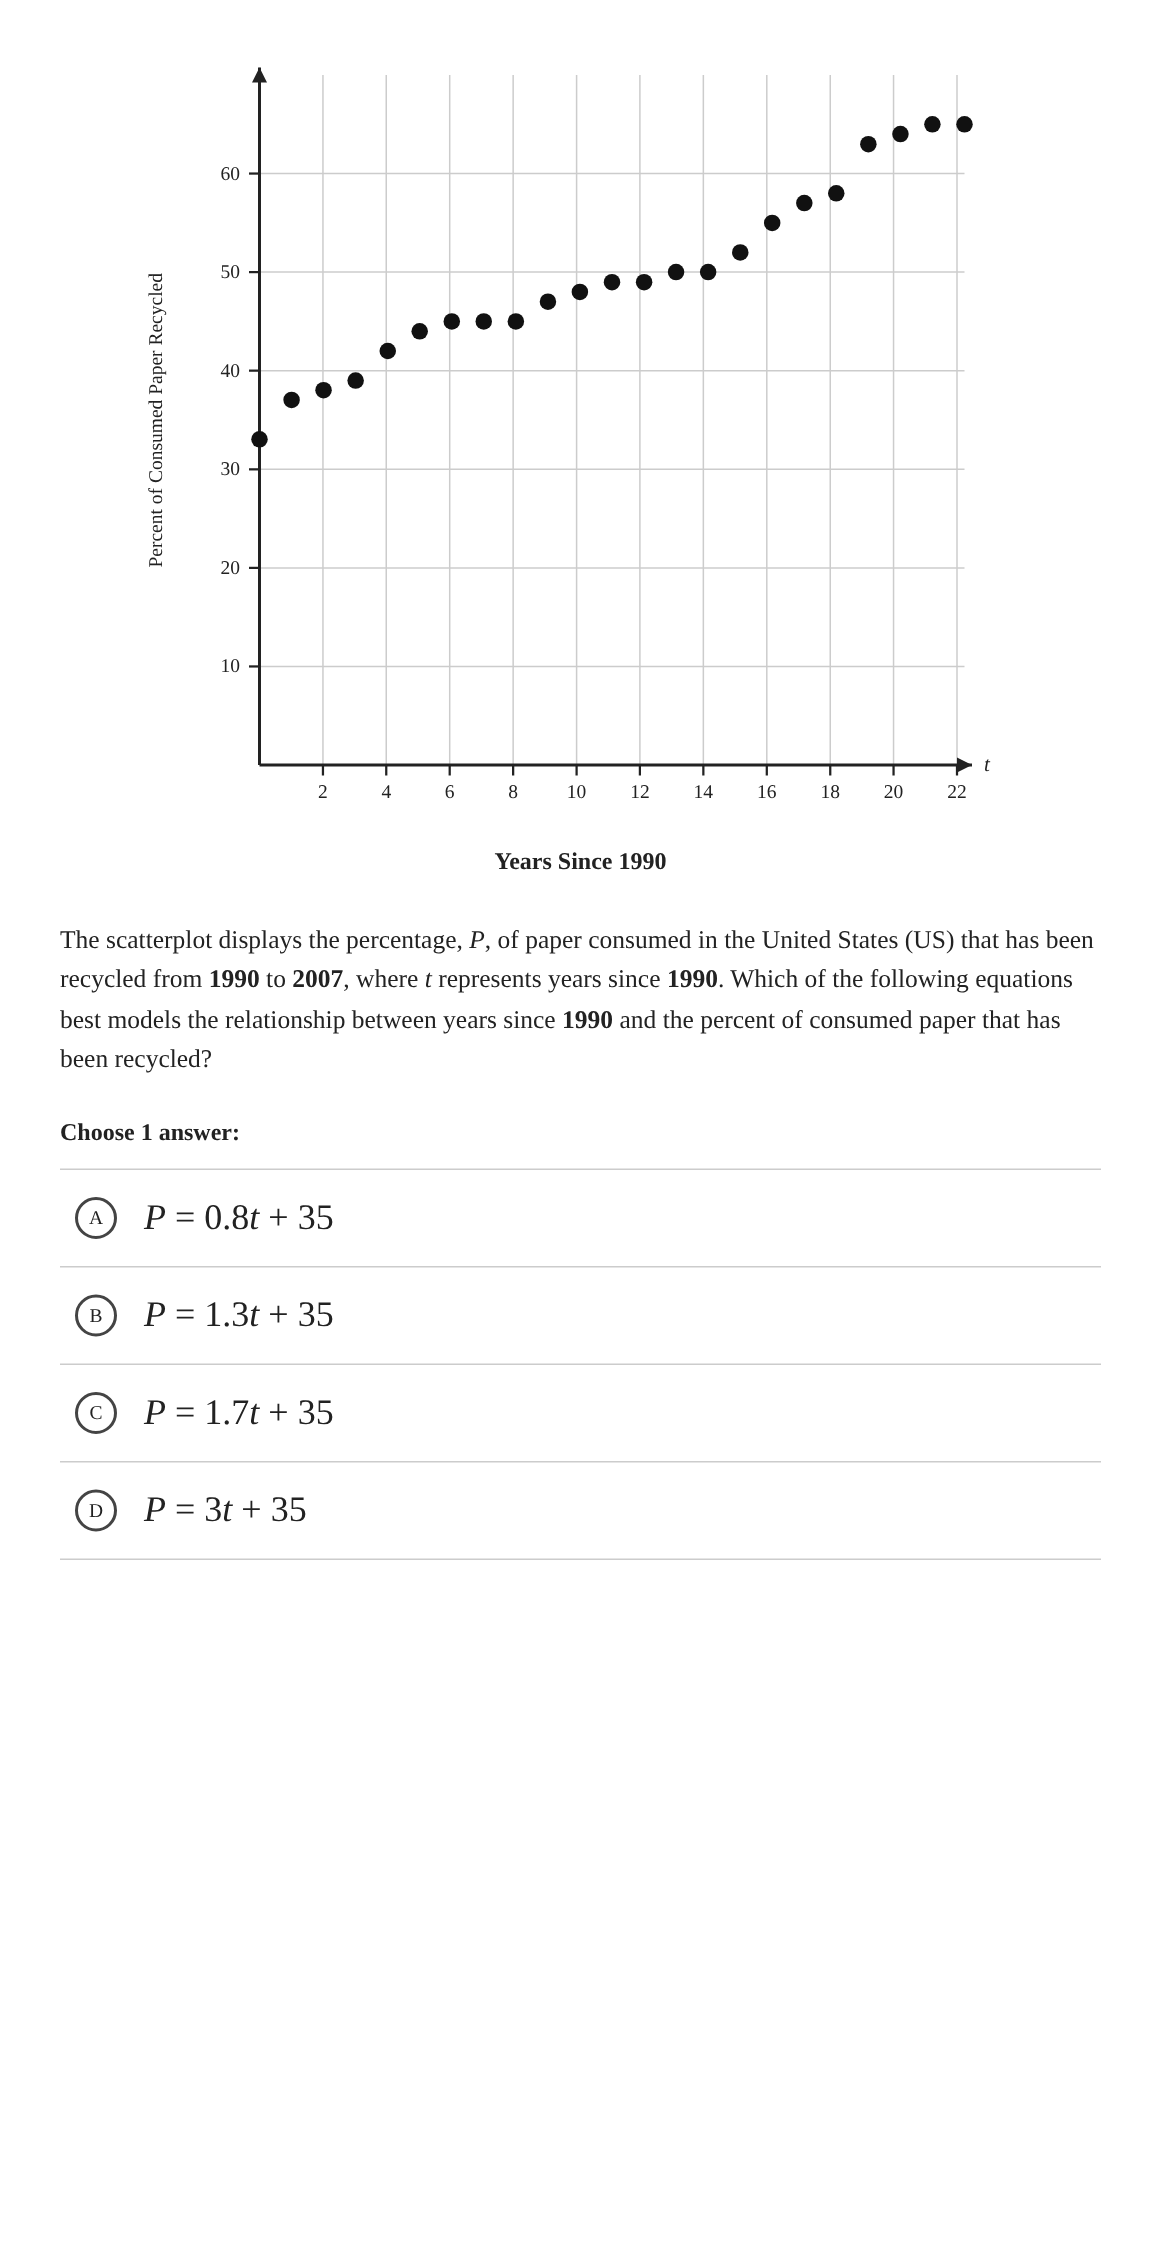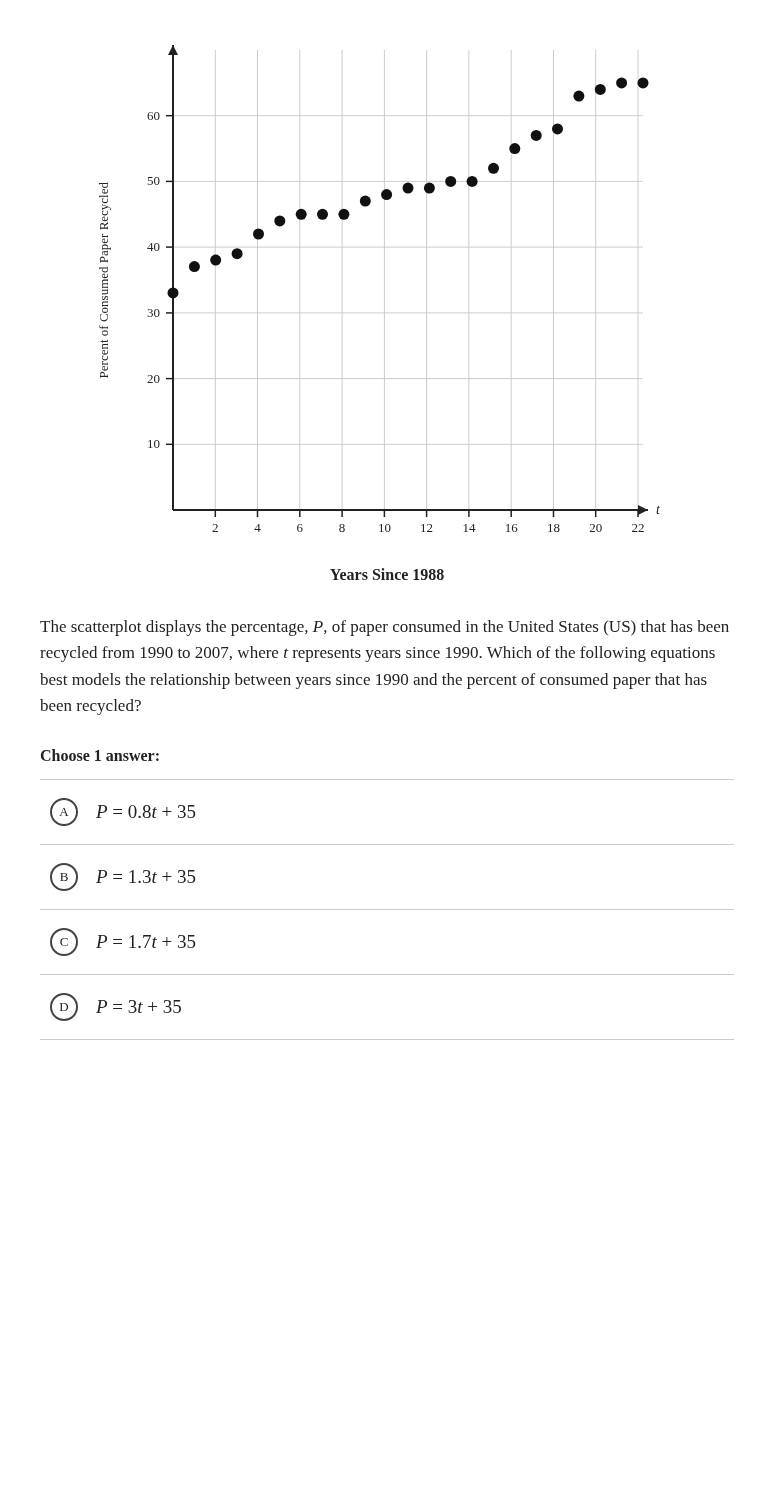--- a/index.html
+++ b/index.html
@@ -53,21 +53,21 @@
       margin-top: 6px;
     }
     .question-text {
       font-size: 17px;
       font-family: Georgia, serif;
       color: #222;
       line-height: 1.55;
       margin-bottom: 28px;
     }
     .question-text b {
-      font-weight: normal;
+      font-weight: bold;
     }
     .question-text i {
       font-style: italic;
     }
     .choose-label {
       font-size: 16px;
       font-family: Georgia, serif;
       font-weight: bold;
       color: #222;
       margin-bottom: 0;
@@ -95,21 +95,21 @@
       display: flex;
       align-items: center;
       justify-content: center;
       font-size: 13px;
       font-family: Georgia, serif;
       color: #222;
       margin-right: 18px;
       flex-shrink: 0;
     }
     .answer-formula {
-      font-size: 19px;
+      font-size: 24px;
       font-family: Georgia, serif;
       color: #222;
     }
     .answer-formula i {
       font-style: italic;
     }
     .choose-section {
       margin-top: 4px;
     }
   </style>
@@ -231,21 +231,21 @@
           <circle cx="460.9" cy="66.1" r="5.5" fill="#111"></circle>
 
           <circle cx="482.3" cy="59.4" r="5.5" fill="#111"></circle>
 
           <circle cx="503.6" cy="52.9" r="5.5" fill="#111"></circle>
 
           <circle cx="525.0" cy="52.9" r="5.5" fill="#111"></circle>
         </svg>
       </div>
     </div>
-    <div class="x-axis-label">Years Since 1988</div>
+    <div class="x-axis-label">Years Since 1990</div>
   </div>
 
   <div class="question-text">
     The scatterplot displays the percentage, <i>P</i>, of paper consumed in the United States (US) that has been recycled from <b>1990</b> to <b>2007</b>, where <i>t</i> represents years since <b>1990</b>. Which of the following equations best models the relationship between years since <b>1990</b> and the percent of consumed paper that has been recycled?
   </div>
 
   <div class="choose-section">
     <div class="choose-label">Choose 1 answer:</div>
     <hr class="divider" style="margin-top:14px;">
 

